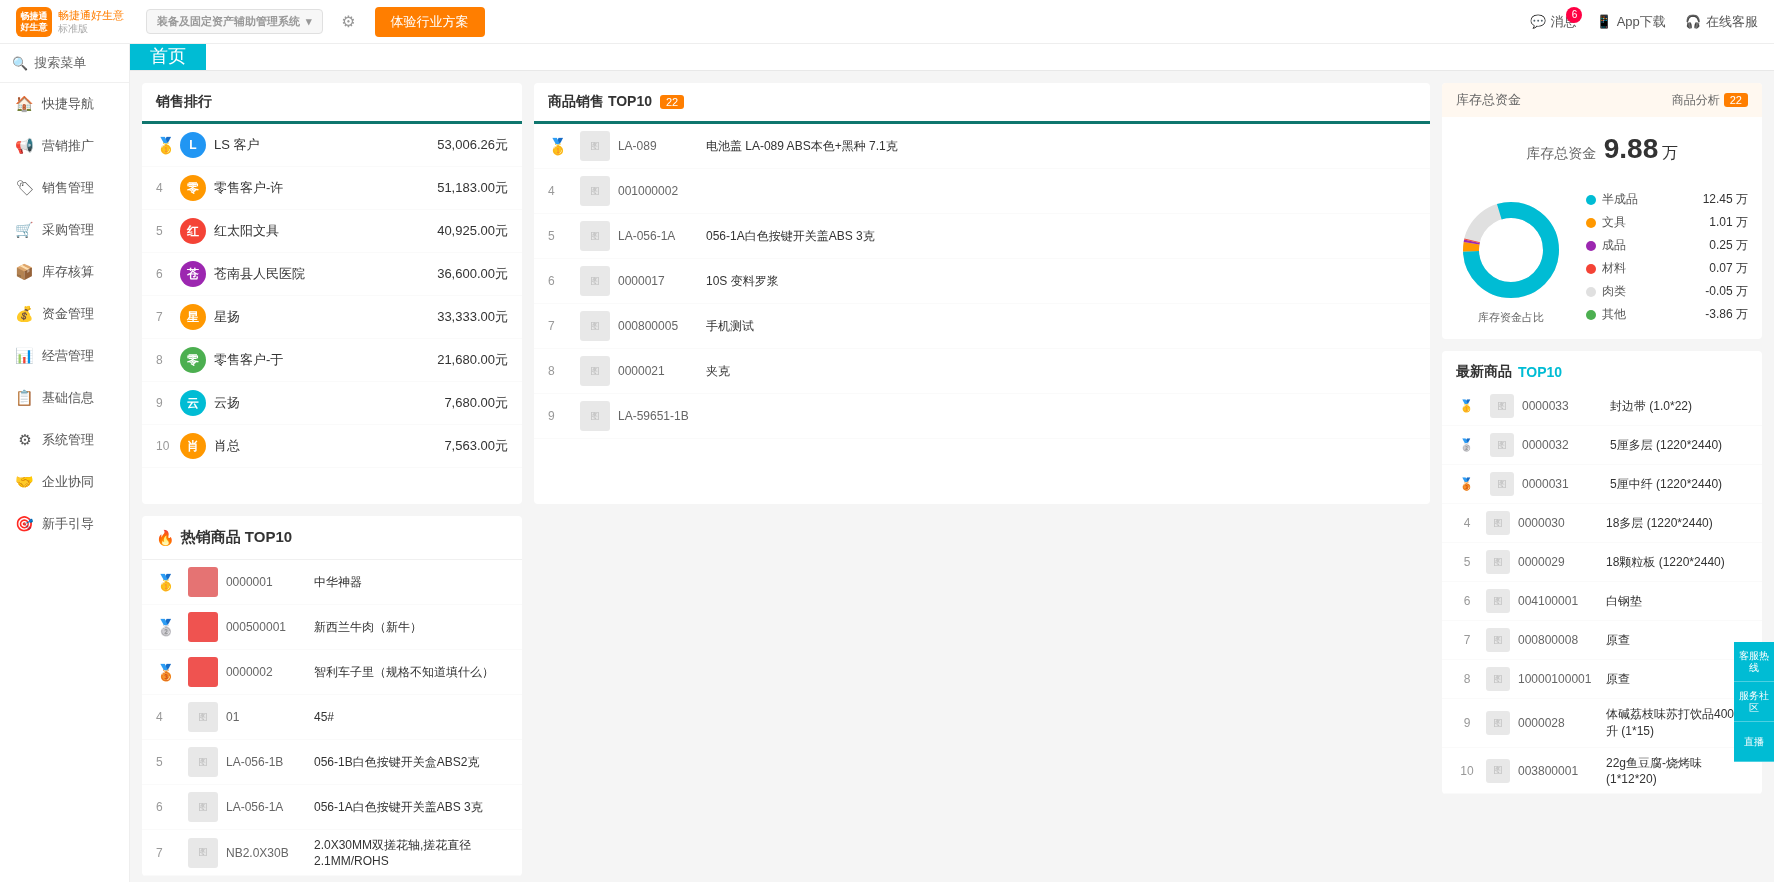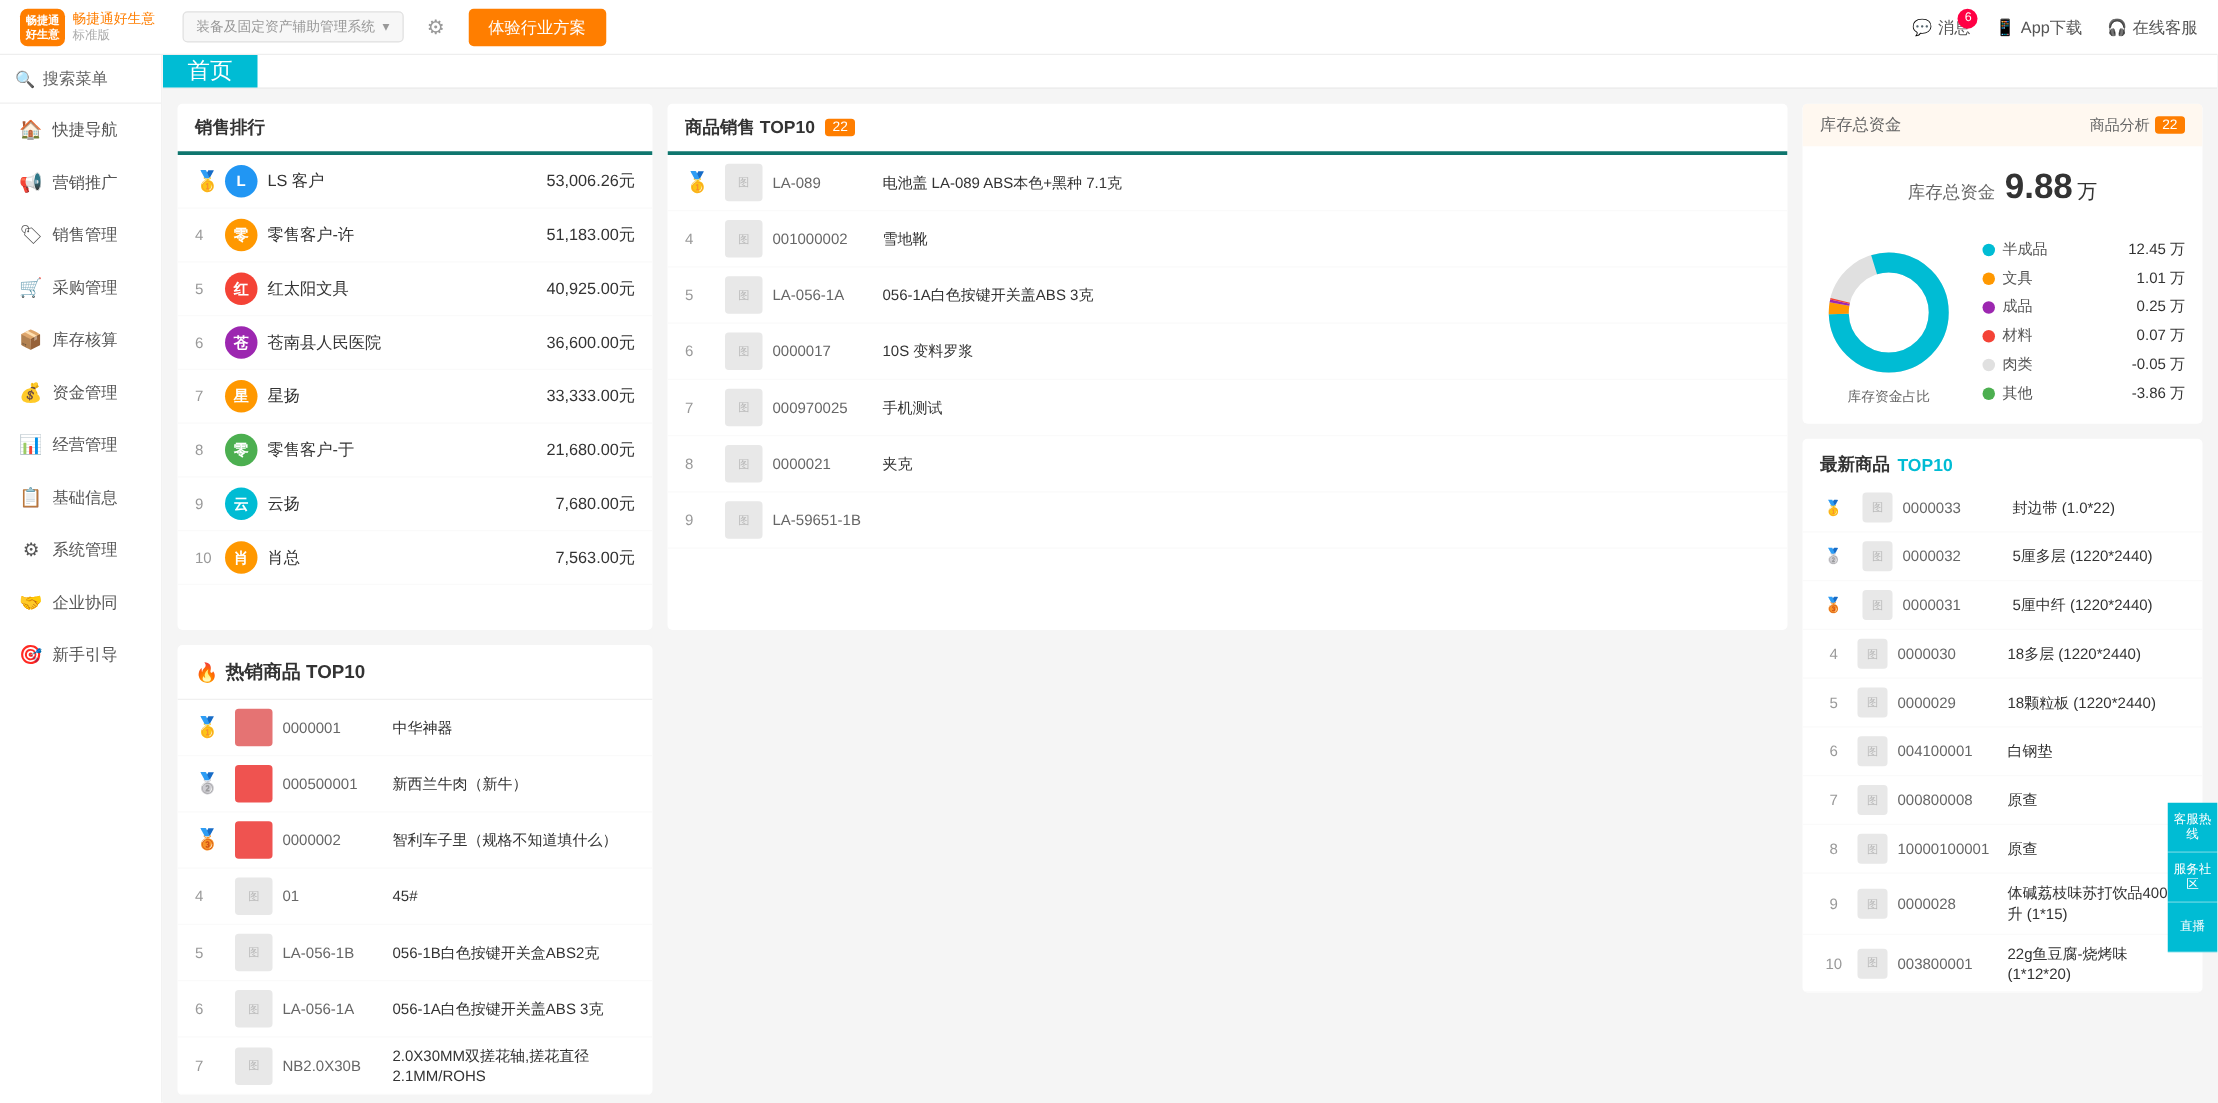--- a/index.html
+++ b/index.html
@@ -4,21 +4,21 @@
   <style>
     * { margin: 0; padding: 0; box-sizing: border-box; }
     body { font-family: 'Microsoft YaHei', Arial, sans-serif; font-size: 13px; background: #f5f5f5; width: 1774px; min-height: 882px; overflow-x: hidden; }
 
     
     .topbar { height: 44px; background: #fff; display: flex; align-items: center; padding: 0 16px; border-bottom: 1px solid #eee; position: fixed; top: 0; left: 0; right: 0; z-index: 100; }
     .topbar-logo { width: 130px; display: flex; align-items: center; gap: 6px; }
     .topbar-logo-icon { width: 36px; height: 30px; background: #ff7e00; border-radius: 6px; display: flex; align-items: center; justify-content: center; color: #fff; font-size: 11px; font-weight: bold; }
     .topbar-logo-text { font-size: 11px; color: #ff7e00; line-height: 1.3; }
     .topbar-center { flex: 1; display: flex; align-items: center; gap: 12px; }
-    .topbar-system { display: flex; align-items: center; gap: 6px; background: #f7f7f7; border: 1px solid #e0e0e0; border-radius: 4px; padding: 4px 10px; font-size: 13px; color: #333; cursor: pointer; }
+    .topbar-system { display: flex; align-items: center; gap: 6px; background: #f7f7f7; border: 1px solid #e0e0e0; border-radius: 4px; padding: 4px 10px; font-size: 13px; color: #333; cursor: pointer; font-weight: bold; }
     .topbar-system span { color: #999; font-size: 11px; }
     .topbar-gear { width: 28px; height: 28px; display: flex; align-items: center; justify-content: center; cursor: pointer; color: #999; font-size: 16px; }
     .topbar-btn { background: #ff7e00; color: #fff; border: none; border-radius: 4px; padding: 6px 16px; font-size: 13px; cursor: pointer; }
     .topbar-right { display: flex; align-items: center; gap: 20px; margin-left: auto; }
     .topbar-right-item { display: flex; align-items: center; gap: 4px; color: #555; font-size: 13px; cursor: pointer; position: relative; }
     .badge { background: #f04; color: #fff; border-radius: 50%; width: 16px; height: 16px; font-size: 10px; display: flex; align-items: center; justify-content: center; position: absolute; top: -6px; right: -6px; }
 
     
     .sidebar { position: fixed; left: 0; top: 44px; bottom: 0; width: 130px; background: #fff; border-right: 1px solid #eee; overflow-y: auto; z-index: 50; }
     .sidebar-search { display: flex; align-items: center; gap: 6px; padding: 10px 12px; border-bottom: 1px solid #f0f0f0; cursor: pointer; color: #666; font-size: 13px; }
@@ -321,38 +321,37 @@
           <div class="prod-item">
             <span class="rank-medal rank-gold">🥇</span>
             <div class="prod-img-placeholder">图</div>
             <span class="prod-code">LA-089</span>
             <span class="prod-name">电池盖 LA-089 ABS本色+黑种 7.1克</span>
           </div>
           <div class="prod-item">
             <span class="list-rank">4</span>
             <div class="prod-img-placeholder">图</div>
             <span class="prod-code">001000002</span>
-            <span class="prod-name">雪地靴</span>
           </div>
           <div class="prod-item">
             <span class="list-rank">5</span>
             <div class="prod-img-placeholder">图</div>
             <span class="prod-code">LA-056-1A</span>
             <span class="prod-name">056-1A白色按键开关盖ABS 3克</span>
           </div>
           <div class="prod-item">
             <span class="list-rank">6</span>
             <div class="prod-img-placeholder">图</div>
             <span class="prod-code">0000017</span>
             <span class="prod-name">10S 变料罗浆</span>
           </div>
           <div class="prod-item">
             <span class="list-rank">7</span>
             <div class="prod-img-placeholder">图</div>
-            <span class="prod-code">000970025</span>
+            <span class="prod-code">000800005</span>
             <span class="prod-name">手机测试</span>
           </div>
           <div class="prod-item">
             <span class="list-rank">8</span>
             <div class="prod-img-placeholder">图</div>
             <span class="prod-code">0000021</span>
             <span class="prod-name">夹克</span>
           </div>
           <div class="prod-item">
             <span class="list-rank">9</span>

